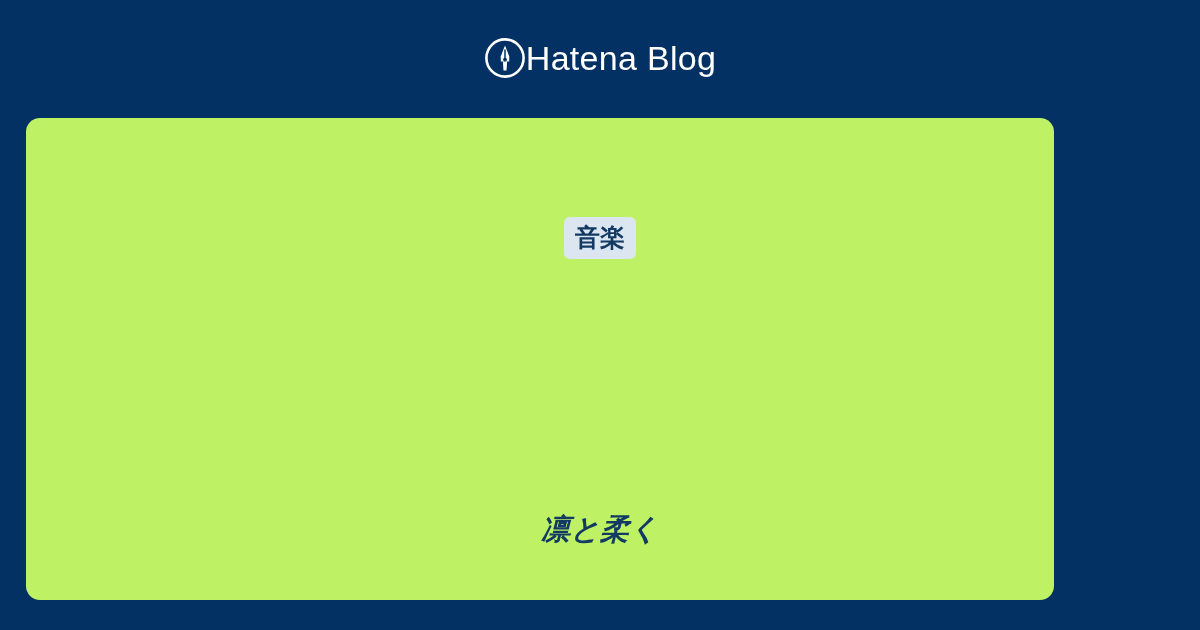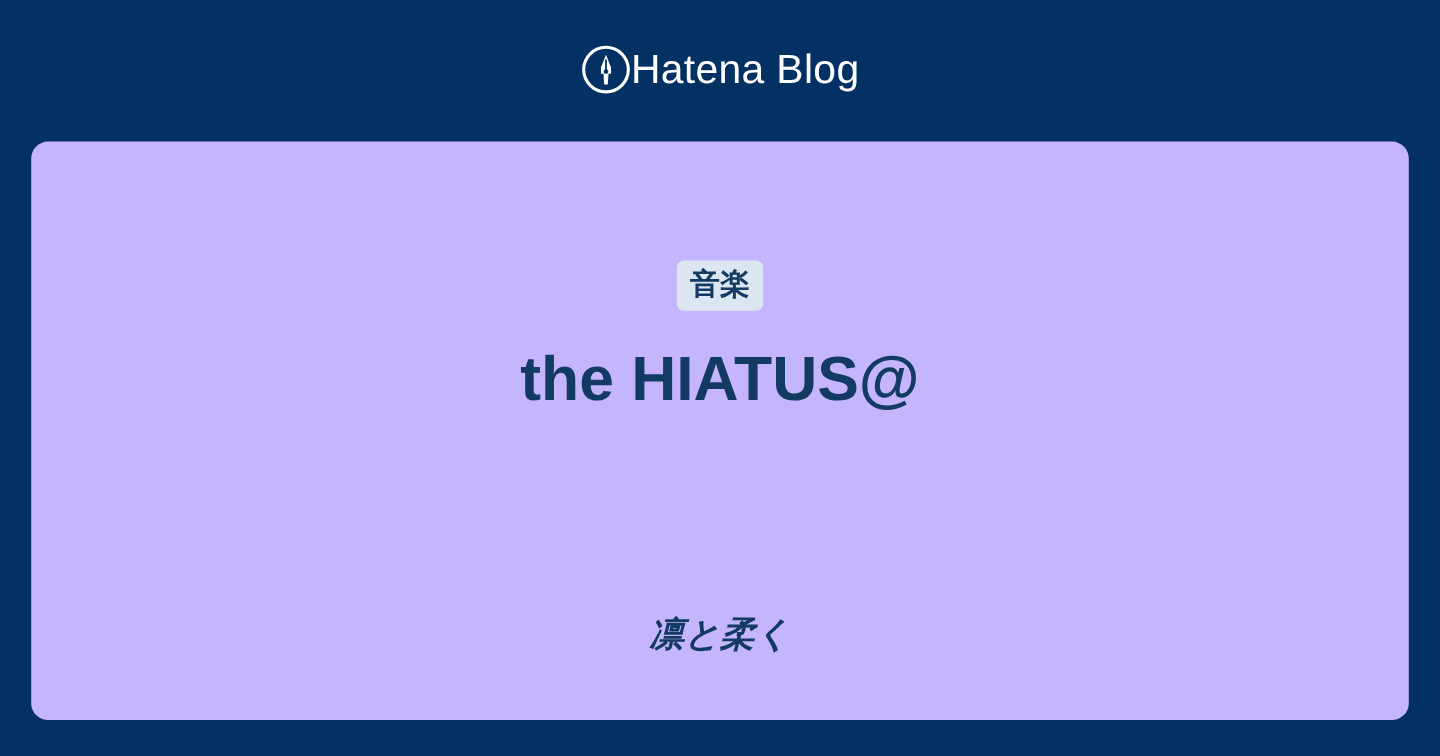--- a/index.html
+++ b/index.html
@@ -53,23 +53,23 @@
     letter-spacing: 0.3px;
     line-height: 1;
     white-space: nowrap;
   }
 
   
   #entry-card {
     position: absolute;
     left: 26px;
     top: 118px;
-    width: 1148px;
+    width: 1028px;
     height: 482px;
-    background: #c4b5fd;
+    background: #bef264;
     border-radius: 14px;
     box-sizing: border-box;
     overflow: hidden;
   }
 
   #entry-inner {
     position: absolute;
     left: 0;
     top: 0;
     width: 1148px;
@@ -154,21 +154,20 @@
   </div>
 
   <div id="entry-card">
     <div id="entry-inner">
 
       <div id="tag-row">
         <span class="category-tag">音楽</span>
       </div>
 
       <h1 id="entry-title">
-        <span class="title-line">the HIATUS@</span>
       </h1>
 
       <div id="blog-name-row">
         <span id="blog-name">凛と柔く</span>
       </div>
 
     </div>
   </div>
 
 </div>

